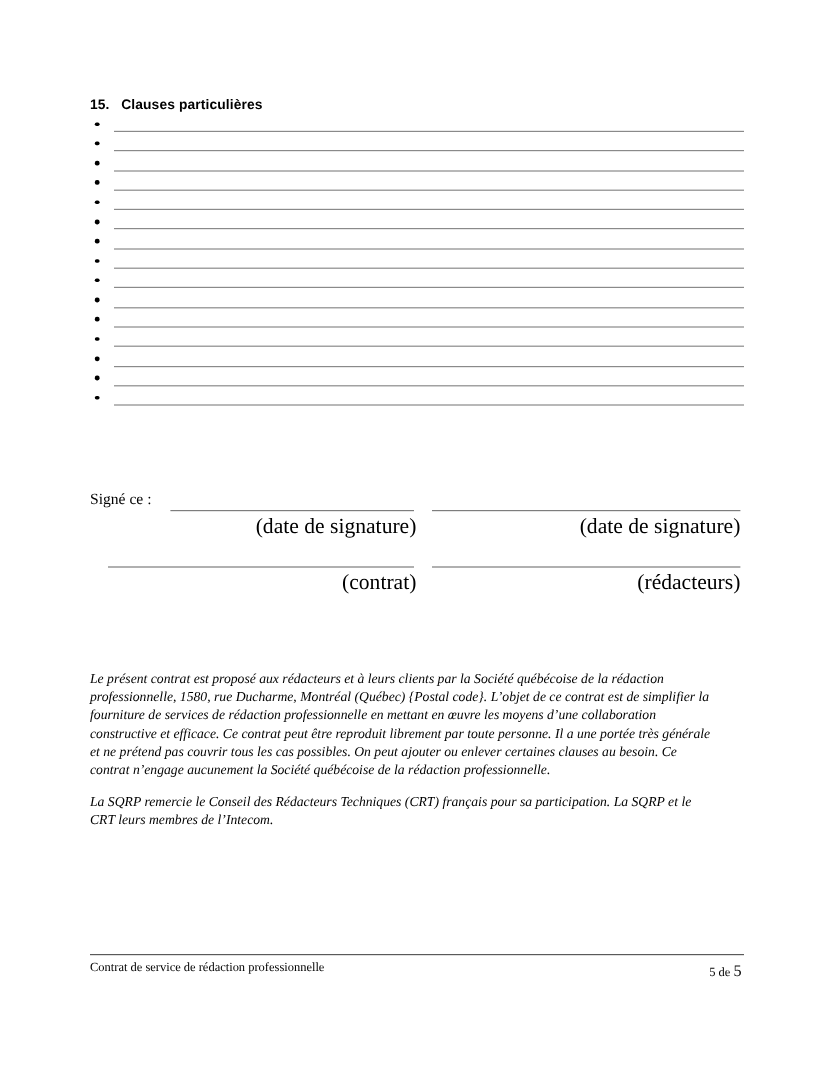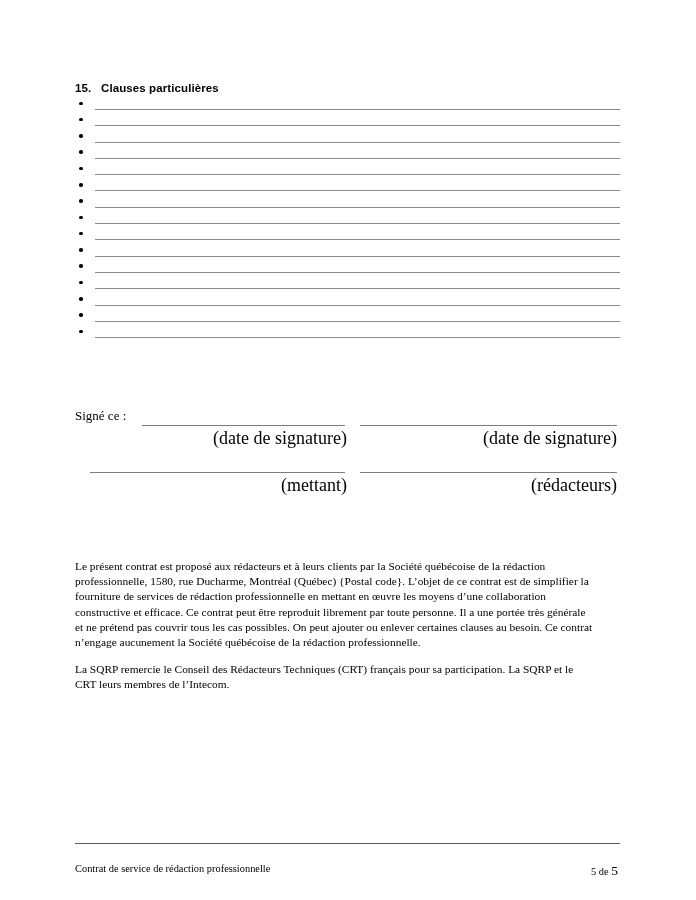--- a/index.html
+++ b/index.html
@@ -117,33 +117,34 @@
     position: absolute;
     left: 75px;
     top: 559px;
     width: 520px;
     font-size: 11.4px;
     line-height: 15.2px;
     text-align: left;
   }
   .closing p {
     margin: 0 0 12px 0;
+    font-style: italic;
   }
   .closing p:last-child {
     margin-bottom: 0;
   }
 
   
   .footer {
     position: absolute;
     left: 75px;
-    top: 843px;
+    top: 795px;
     width: 545px;
     border-top: 1.1px solid #5a5a5a;
-    padding-top: 19px;
+    padding-top: 5px;
   }
   .footer-inner {
     position: relative;
     height: 16px;
   }
   .footer-title {
     position: absolute;
     left: 0;
     top: 0;
     font-size: 10.4px;
@@ -238,21 +239,21 @@
       <span class="sig-label-inline">Signé ce :</span>
       <div class="sig-line sig-line-r1-left"></div>
       <div class="sig-line sig-line-r1-right"></div>
       <span class="sig-caption sig-cap-r1-left">(date de signature)</span>
       <span class="sig-caption sig-cap-r1-right">(date de signature)</span>
     </div>
 
     <div class="sig-row sig-row2">
       <div class="sig-line sig-line-r2-left"></div>
       <div class="sig-line sig-line-r2-right"></div>
-      <span class="sig-caption sig-cap-r2-left">(mettant)</span>
+      <span class="sig-caption sig-cap-r2-left">(contrat)</span>
       <span class="sig-caption sig-cap-r2-right">(rédacteurs)</span>
     </div>
 
   </div>
 
   <div class="closing">
     <p>Le présent contrat est proposé aux rédacteurs et à leurs clients par la Société québécoise de la rédaction professionnelle, 1580, rue Ducharme, Montréal (Québec)  {Postal code}. L’objet de ce contrat est de simplifier la fourniture de services de rédaction professionnelle en mettant en œuvre les moyens d’une collaboration constructive et efficace. Ce contrat peut être reproduit librement par toute personne. Il a une portée très générale et ne prétend pas couvrir tous les cas possibles. On peut ajouter ou enlever certaines clauses au besoin. Ce contrat n’engage aucunement la Société québécoise de la rédaction professionnelle.</p>
     <p>La SQRP remercie le Conseil des Rédacteurs Techniques (CRT) français pour sa participation. La SQRP et le CRT leurs membres de l’Intecom.</p>
   </div>
 

